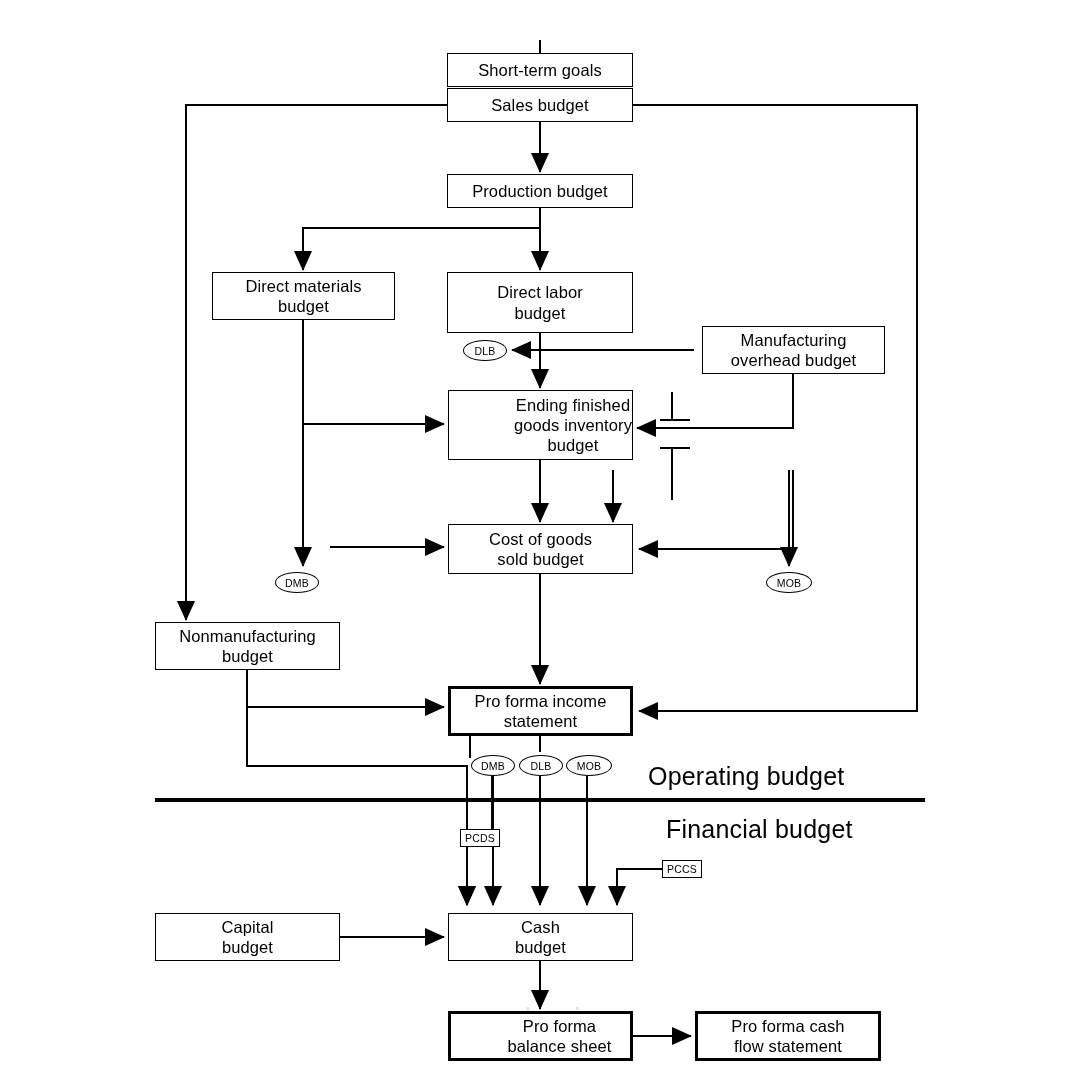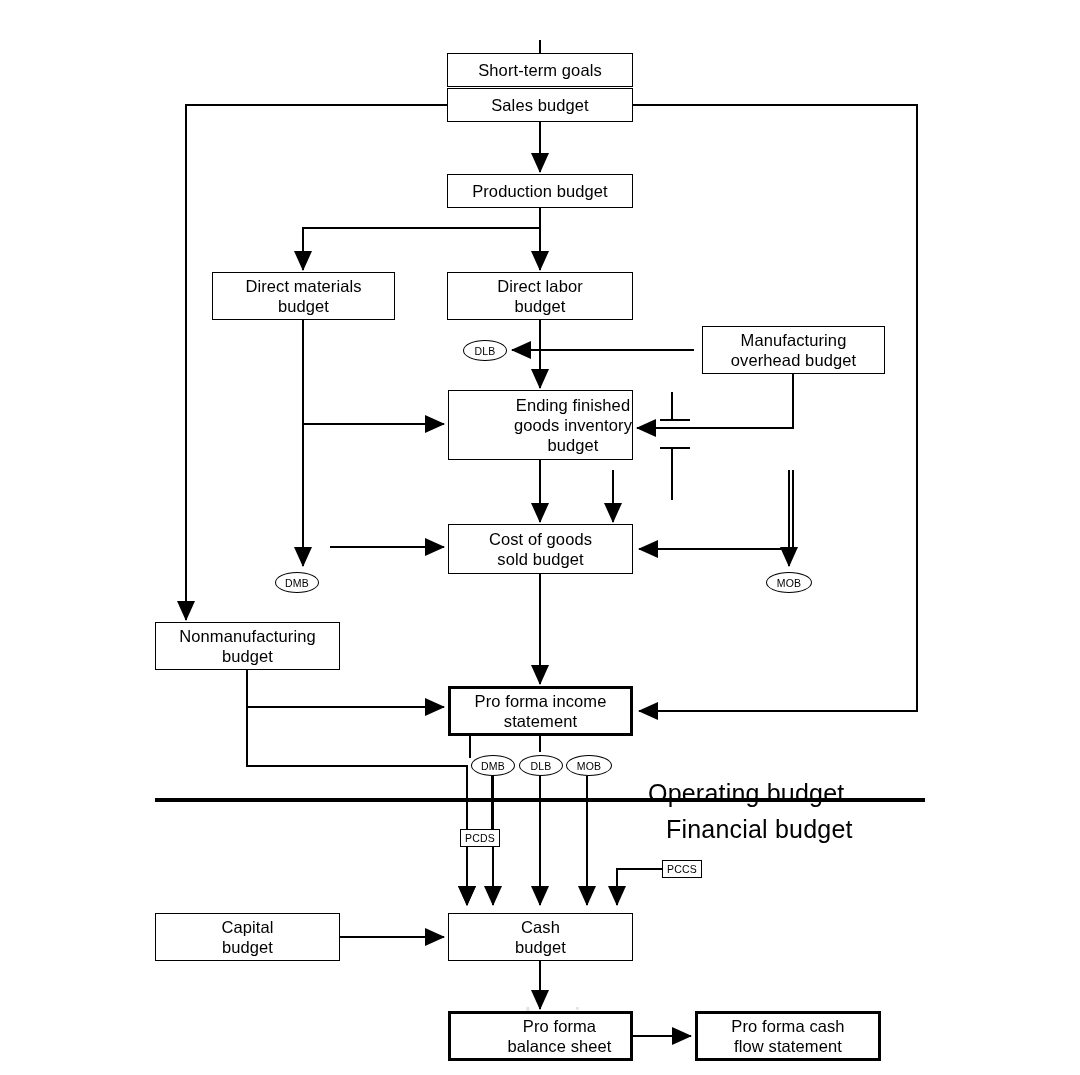--- a/index.html
+++ b/index.html
@@ -181,21 +181,21 @@
   <div class="node" style="left:447px; top:88px; width:186px; height:34px;">
     <span>Sales budget</span>
   </div>
   <div class="node" style="left:447px; top:174px; width:186px; height:34px;">
     <span>Production budget</span>
   </div>
   <div class="node" style="left:212px; top:272px; width:183px; height:48px; white-space:pre-line;">
     <span>Direct materials
 budget</span>
   </div>
-  <div class="node" style="left:447px; top:272px; width:186px; height:48px; white-space:pre-line;">
+  <div class="node" style="left:447px; top:272px; width:186px; height:61px; white-space:pre-line;">
     <span>Direct labor
 budget</span>
   </div>
   <div class="node" style="left:702px; top:326px; width:183px; height:48px; white-space:pre-line;">
     <span>Manufacturing
 overhead budget</span>
   </div>
   <div class="node" style="left:448px; top:390px; width:185px; height:70px; white-space:pre-line;justify-content:flex-end;">
     <span>Ending finished
 goods inventory
@@ -248,20 +248,20 @@
   <div class="tag" style="left:566px; top:755px; width:46px; height:21px;">
     <span>MOB</span>
   </div>
   <div class="tag rect" style="left:460px; top:829px; width:40px; height:18px;text-align:right;">
     <span>PCDS</span>
   </div>
   <div class="tag rect" style="left:662px; top:860px; width:40px; height:18px;">
     <span>PCCS</span>
   </div>
 
-  <div class="section-label" style="left:648px; top:762px;margin-top:17px;">
+  <div class="section-label" style="left:648px; top:762px;">
     <span>Operating budget</span>
   </div>
   <div class="section-label" style="left:666px; top:815px;">
     <span>Financial budget</span>
   </div>
 
 </div>
 
 </body></html>

